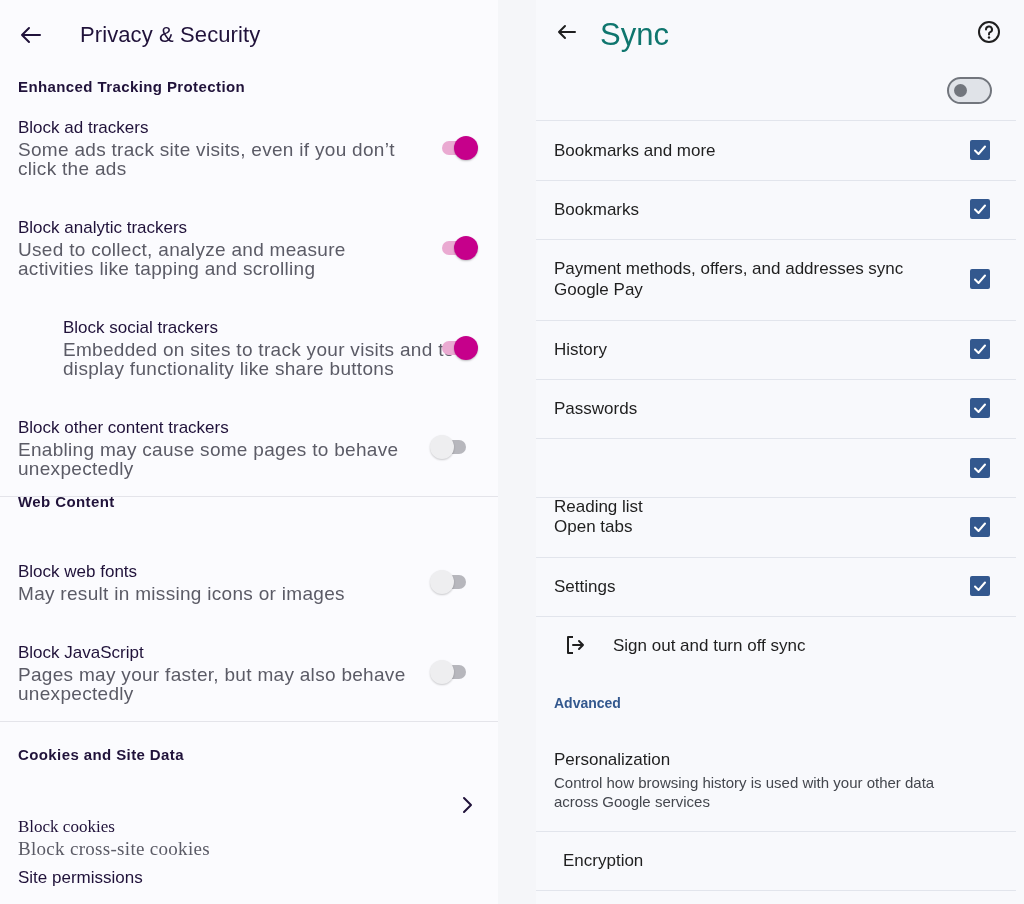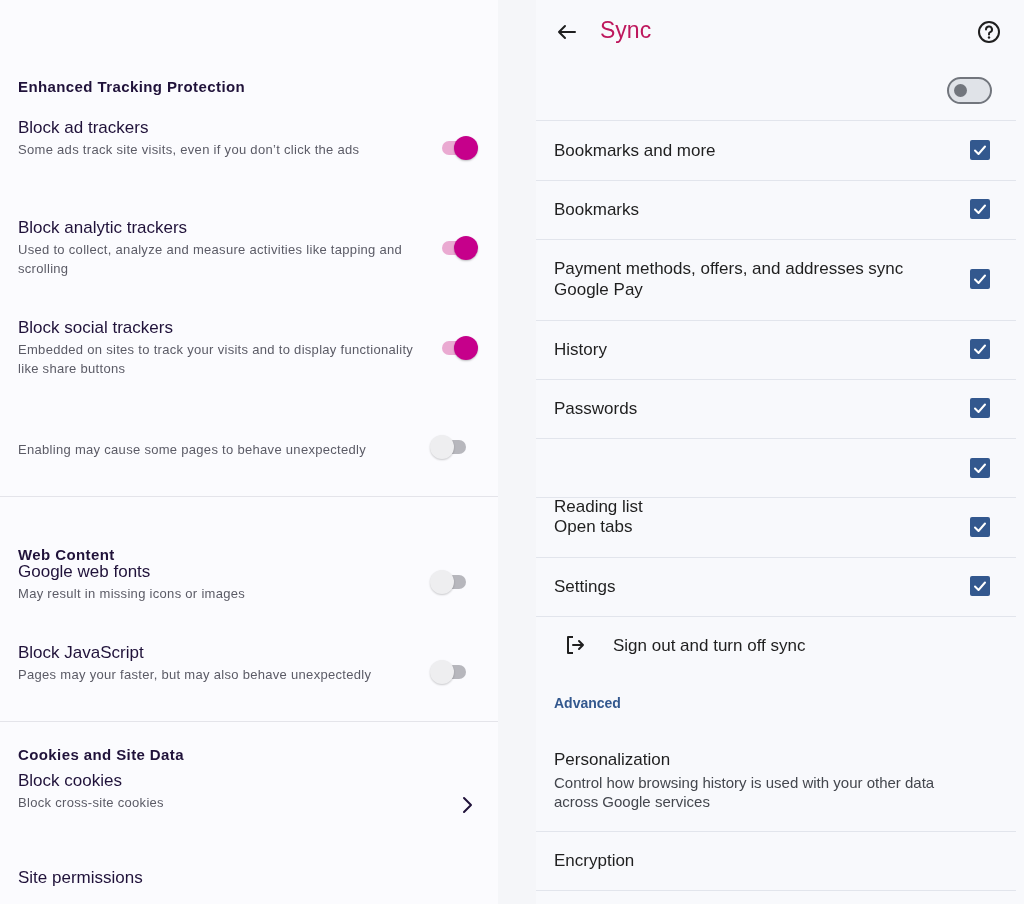--- a/index.html
+++ b/index.html
@@ -21,42 +21,42 @@
       font-size: 22px; font-weight: 500; color: #20123a; letter-spacing: 0.1px;
     }
     .l-section-head {
       position: absolute; left: 18px;
       font-size: 15px; font-weight: bold; letter-spacing: 0.4px; color: #20123a;
     }
     .l-row { position: absolute; left: 0; width: 498px; cursor: pointer; }
     .l-row .t { position: absolute; left: 18px; top: 0; font-size: 17px; color: #20123a; }
     .l-row .s {
       position: absolute; left: 18px; top: 22px; width: 400px;
-      font-size: 13px; line-height: 19px; color: #5b5b66; letter-spacing: 0.3px;
+      font-size: 19px; line-height: 19px; color: #5b5b66; letter-spacing: 0.3px;
     }
     .l-divider { position: absolute; left: 0; width: 498px; height: 1px; background: #e4e4ea; }
 
     
     .fswitch { position: absolute; width: 40px; height: 26px; cursor: pointer; }
     .fswitch .track { position: absolute; left: 4px; top: 7px; width: 32px; height: 14px; border-radius: 7px; }
     .fswitch .thumb { position: absolute; top: 2px; width: 24px; height: 24px; border-radius: 50%; }
     .fswitch.on .track { background: #eaaad2; }
     .fswitch.on .thumb { left: 16px; background: #c6008b; box-shadow: 0 1px 2px rgba(0,0,0,0.25); }
     .fswitch.off .track { background: #b7b7bd; }
     .fswitch.off .thumb { left: 0; background: #eeeef0; box-shadow: 0 1px 2px rgba(0,0,0,0.2); }
 
     .chev { position: absolute; left: 458px; width: 18px; height: 20px; }
 
     
     .right {
       position: absolute; left: 536px; top: 0; width: 488px; height: 904px;
       background: #f8f9fc; color: #1f1f1f;
     }
     .r-back { position: absolute; left: 18px; top: 19px; width: 26px; height: 26px; cursor: pointer; }
-    .r-title { position: absolute; left: 64px; top: 17px; font-size: 23px; color: #be185d; }
+    .r-title { position: absolute; left: 64px; top: 17px; font-size: 31px; color: #0f766e; }
     .r-help { position: absolute; left: 440px; top: 19px; width: 26px; height: 26px; cursor: pointer; }
 
     .r-row { position: absolute; left: 0; width: 480px; cursor: pointer; }
     .r-row .t { position: absolute; left: 18px; font-size: 17px; color: #1f1f1f; line-height: 21px; width: 380px; }
     .r-divider { position: absolute; left: 0; width: 480px; height: 1px; background: #e2e5ec; }
 
     .cbox {
       position: absolute; left: 434px; width: 20px; height: 20px;
       background: #33588e; border-radius: 2px; cursor: pointer;
     }
@@ -71,20 +71,28 @@
       border-radius: 50%; background: #72767d;
     }
 
     .r-adv { position: absolute; left: 18px; top: 695px; font-size: 14px; font-weight: bold; color: #33588e; }
     .r-sub { position: absolute; left: 18px; font-size: 15px; line-height: 19px; color: #44474e; width: 420px; }
   </style>
 </head>
 <body>
 
 <div class="left">
+  <div class="l-header">
+    <div class="l-back">
+      <svg width="30" height="30" viewBox="0 0 30 30">
+        <path d="M24 15H6 M13 8L6 15L13 22" stroke="#20123a" stroke-width="2" fill="none" stroke-linecap="round" stroke-linejoin="round"></path>
+      </svg>
+    </div>
+    <div class="l-title">Privacy &amp; Security</div>
+  </div>
 
   <div class="l-section-head" style="top:78px;">Enhanced Tracking Protection</div>
 
   <div class="l-row" style="top:118px;height:70px;">
     <div class="t">Block ad trackers</div>
     <div class="s">Some ads track site visits, even if you don’t click the ads</div>
   </div>
   <div class="fswitch on" style="left:438px;top:134px;">
       <div class="track"></div>
       <div class="thumb"></div>
@@ -92,64 +100,65 @@
 
   <div class="l-row" style="top:218px;height:70px;">
     <div class="t">Block analytic trackers</div>
     <div class="s">Used to collect, analyze and measure activities like tapping and scrolling</div>
   </div>
   <div class="fswitch on" style="left:438px;top:234px;">
       <div class="track"></div>
       <div class="thumb"></div>
     </div>
 
-  <div class="l-row" style="top:318px;height:70px;">
+  <div class="l-row" style="top:318px;height:70px;margin-left:45px;">
     <div class="t">Block social trackers</div>
     <div class="s">Embedded on sites to track your visits and to display functionality like share buttons</div>
   </div>
   <div class="fswitch on" style="left:438px;top:334px;">
       <div class="track"></div>
       <div class="thumb"></div>
     </div>
 
   <div class="l-row" style="top:418px;height:70px;">
+    <div class="t">Block other content trackers</div>
     <div class="s">Enabling may cause some pages to behave unexpectedly</div>
   </div>
   <div class="fswitch off" style="left:430px;top:433px;">
       <div class="track"></div>
       <div class="thumb"></div>
     </div>
 
   <div class="l-divider" style="top:496px;"></div>
 
-  <div class="l-section-head" style="top:546px;">Web Content</div>
+  <div class="l-section-head" style="top:493px;">Web Content</div>
 
   <div class="l-row" style="top:562px;height:46px;">
-    <div class="t">Google web fonts</div>
+    <div class="t">Block web fonts</div>
     <div class="s">May result in missing icons or images</div>
   </div>
   <div class="fswitch off" style="left:430px;top:568px;">
       <div class="track"></div>
       <div class="thumb"></div>
     </div>
 
   <div class="l-row" style="top:643px;height:64px;">
     <div class="t">Block JavaScript</div>
     <div class="s">Pages may your faster, but may also behave unexpectedly</div>
   </div>
   <div class="fswitch off" style="left:430px;top:658px;">
       <div class="track"></div>
       <div class="thumb"></div>
     </div>
 
   <div class="l-divider" style="top:721px;"></div>
 
   <div class="l-section-head" style="top:746px;">Cookies and Site Data</div>
 
-  <div class="l-row" style="top:771px;height:46px;">
+  <div class="l-row" style="top:817px;height:46px;font-family:Liberation Serif, serif;">
     <div class="t">Block cookies</div>
     <div class="s">Block cross-site cookies</div>
   </div>
   <div class="chev" style="top:795px;">
     <svg width="18" height="20" viewBox="0 0 18 20">
         <path d="M6 3L13 10L6 17" stroke="#20123a" stroke-width="2" fill="none" stroke-linecap="round" stroke-linejoin="round"></path>
       </svg>
   </div>
 
   <div class="l-row" style="top:868px;height:30px;">
@@ -267,16 +276,16 @@
 
   <div class="r-adv">Advanced</div>
 
   <div class="r-row" style="top:740px;height:90px;">
     <div class="t" style="top:9px;">Personalization</div>
     <div class="r-sub" style="top:33px;">Control how browsing history is used with your other data across Google services</div>
   </div>
   <div class="r-divider" style="top:831px;"></div>
 
   <div class="r-row" style="top:832px;height:58px;">
-    <div class="t" style="top:18px;">Encryption</div>
+    <div class="t" style="top:18px;margin-left:9px;">Encryption</div>
   </div>
   <div class="r-divider" style="top:890px;"></div>
 </div>
 
 </body></html>

